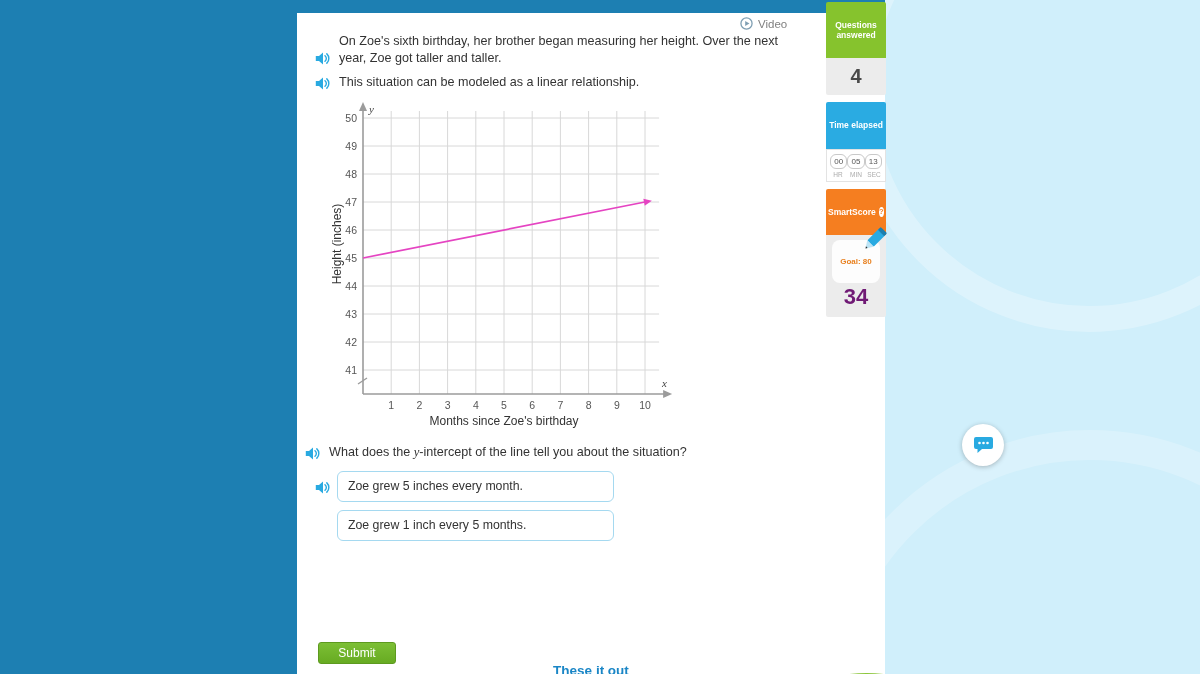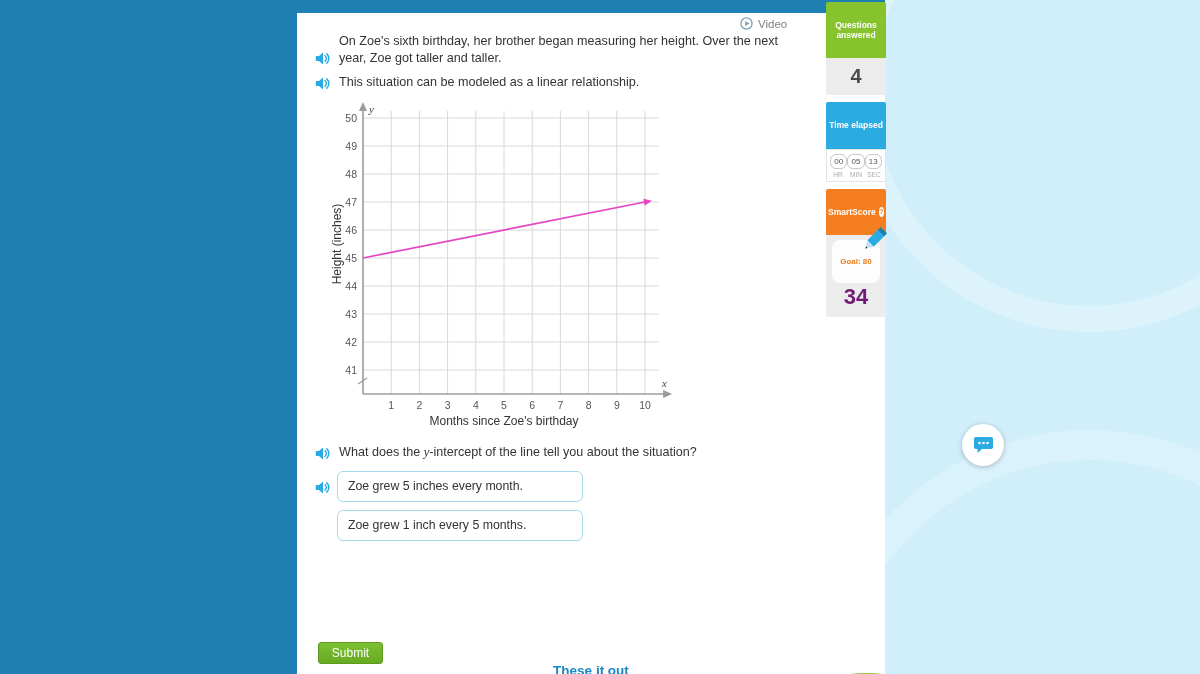--- a/index.html
+++ b/index.html
@@ -11,34 +11,34 @@
   .panel{position:absolute;left:297px;top:0;width:588px;height:674px;background:#ffffff;overflow:hidden;margin-top:13px;}
 
   
   .video-link{position:absolute;left:443px;top:4px;display:flex;align-items:center;gap:5px;cursor:pointer;}
   .video-link span{font-size:11.5px;color:#808080;}
   .audio-row{position:absolute;display:flex;gap:8px;align-items:flex-end;}
   .speaker{width:16px;height:15px;flex:none;margin-top:1px;cursor:pointer;}
   .text{font-size:12.6px;line-height:16.5px;color:#333;}
   .intro-row{left:18px;top:20px;width:470px;}
   .model-row{left:18px;top:61px;width:470px;}
-  .prompt-row{left:18px;top:431px;width:470px;}
+  .prompt-row{left:8px;top:431px;width:470px;}
   .italic-var{font-style:italic;font-family:"Liberation Serif",serif;}
 
   #chart-svg{position:absolute;left:33px;top:88px;}
   .tick{font:10.5px "Liberation Sans",sans-serif;fill:#555;}
   .axis-var{font:italic 11px "Liberation Serif",serif;fill:#444;}
   .axis-label{font:12px "Liberation Sans",sans-serif;fill:#333;}
 
-  .choice{position:absolute;left:40px;width:246px;min-height:31px;background:#fff;
+  .choice{position:absolute;left:40px;width:277px;min-height:31px;background:#fff;
     border:1px solid #a5d9f0;border-radius:6px;display:flex;align-items:center;
     padding:7px 10px;font-size:12.3px;line-height:13.5px;color:#333;cursor:pointer;}
   .choice-speaker{position:absolute;left:18px;top:466px;}
 
-  .submit-btn{position:absolute;left:21px;top:629px;width:65px;height:22px;border:1px solid #5d9a1f;
+  .submit-btn{position:absolute;left:21px;top:629px;width:78px;height:22px;border:1px solid #5d9a1f;
     border-radius:3px;background:linear-gradient(#7cbf35,#67ab22);color:#fff;font-size:12px;
     font-family:"Liberation Sans",sans-serif;cursor:pointer;}
   .work-it-out{position:absolute;left:0;top:650px;width:588px;text-align:center;
     color:#1a86c6;font-size:13.5px;font-weight:bold;cursor:pointer;z-index:3;}
   .help-line{position:absolute;left:0;top:667px;width:588px;text-align:center;
     color:#235f7e;font-size:12.5px;font-weight:bold;z-index:3;}
   .hill{position:absolute;border-radius:50%;z-index:1;}
   .hill.dark{background:#8cc63c;}
   .hill.light{background:#aad45f;}
 

